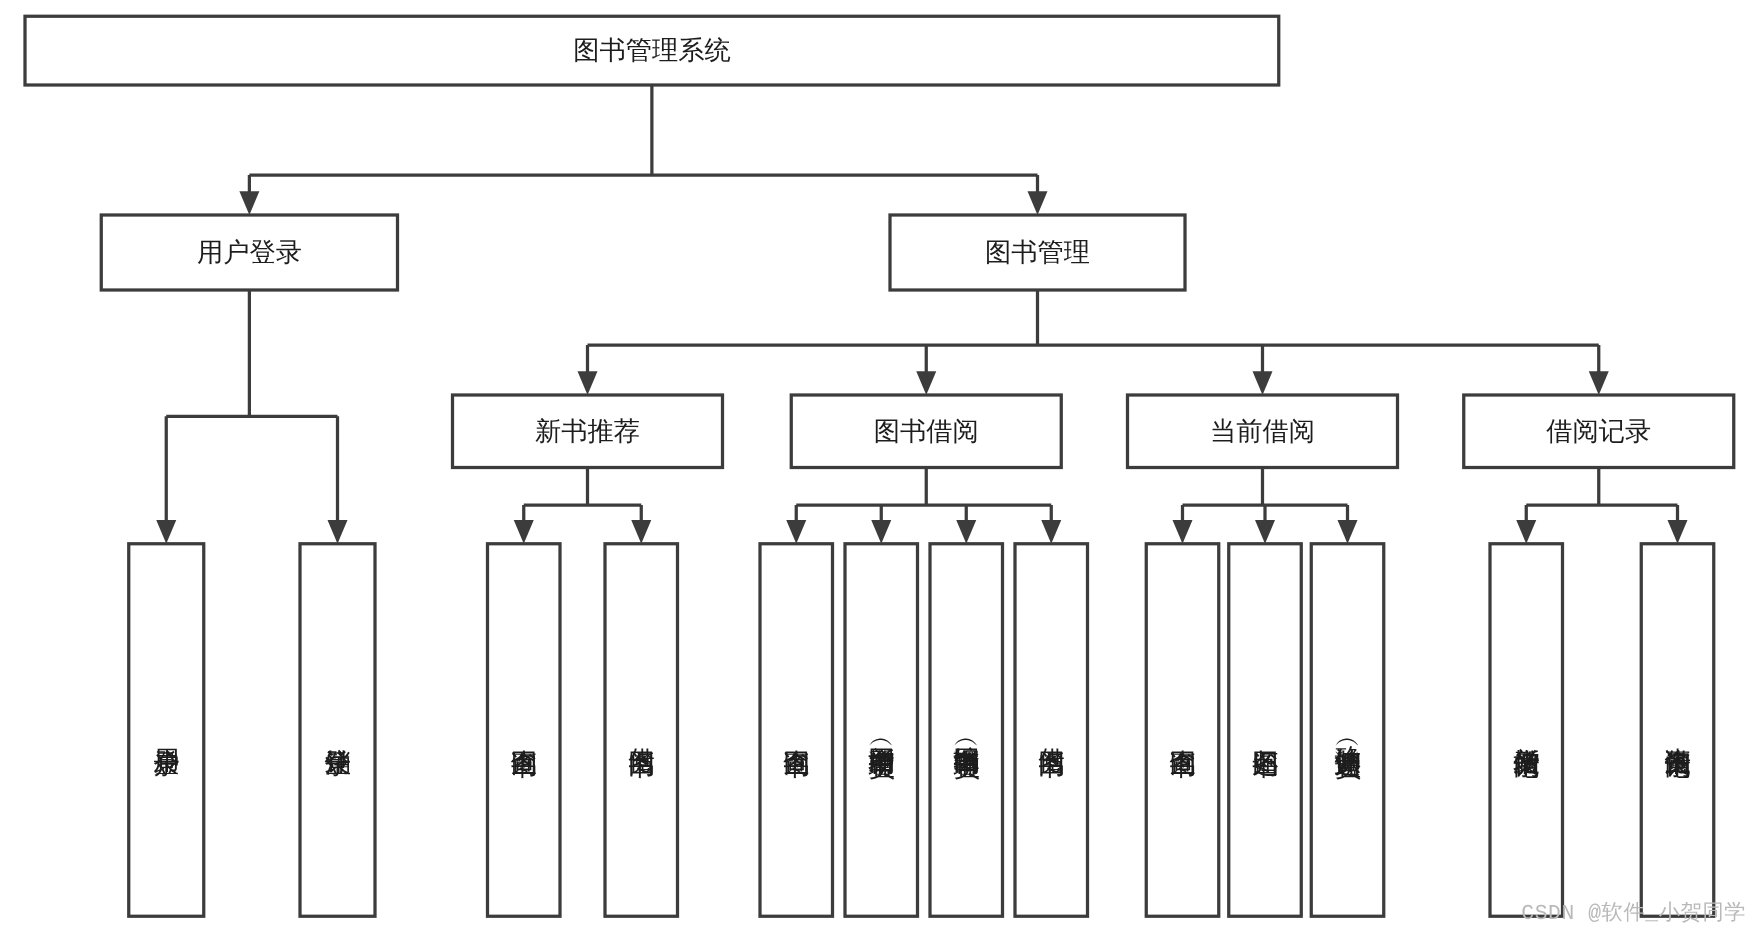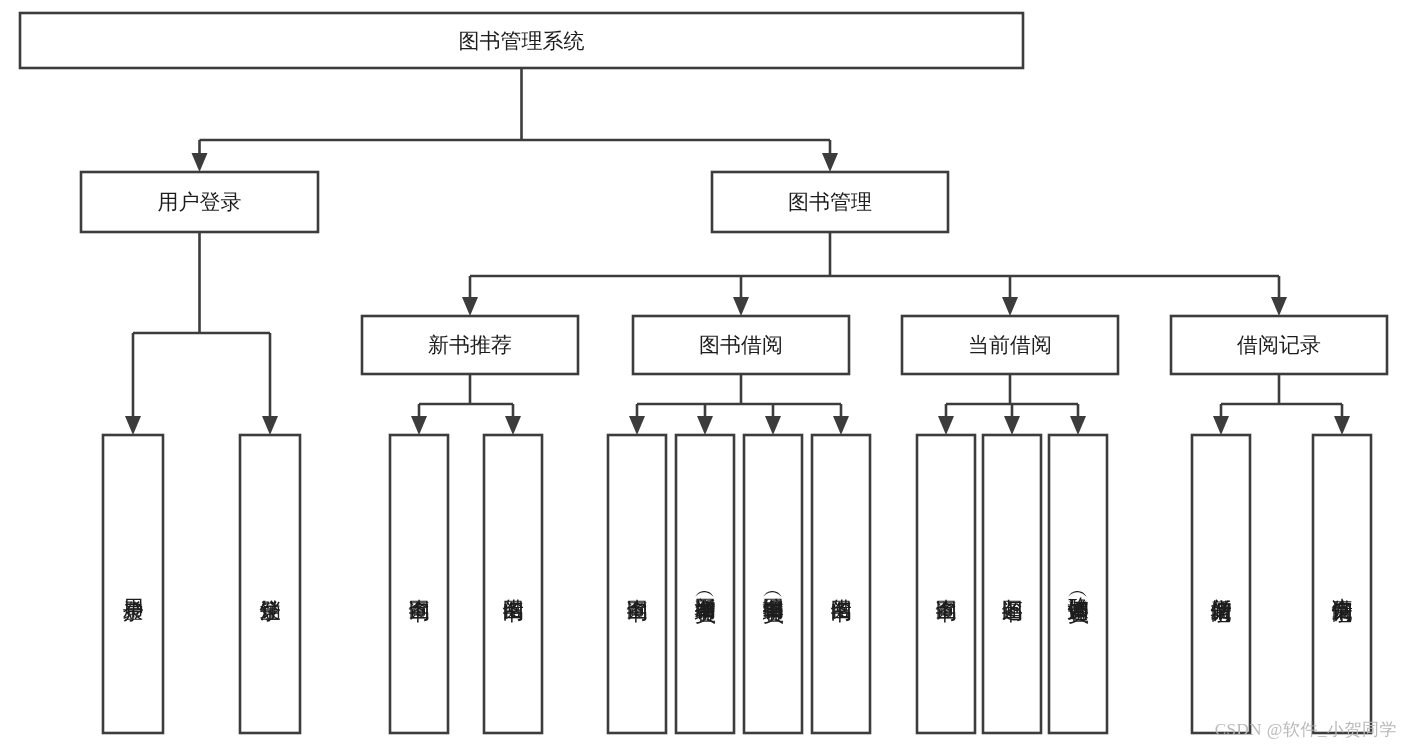--- a/index.html
+++ b/index.html
@@ -61,21 +61,21 @@
     display: flex;
     align-items: center;
     justify-content: center;
     white-space: nowrap;
     pointer-events: none;
   }
   .watermark {
     position: absolute;
     right: 8px;
     bottom: 6px;
-    font-family: Liberation Serif, serif;
+    font-family: Liberation Mono, monospace;
     font-size: 17px;
     color: #b9b9b9;
     letter-spacing: 0.5px;
     white-space: nowrap;
   }
 </style>
 </head>
 <body>
 
 <div id="diagram-root">

